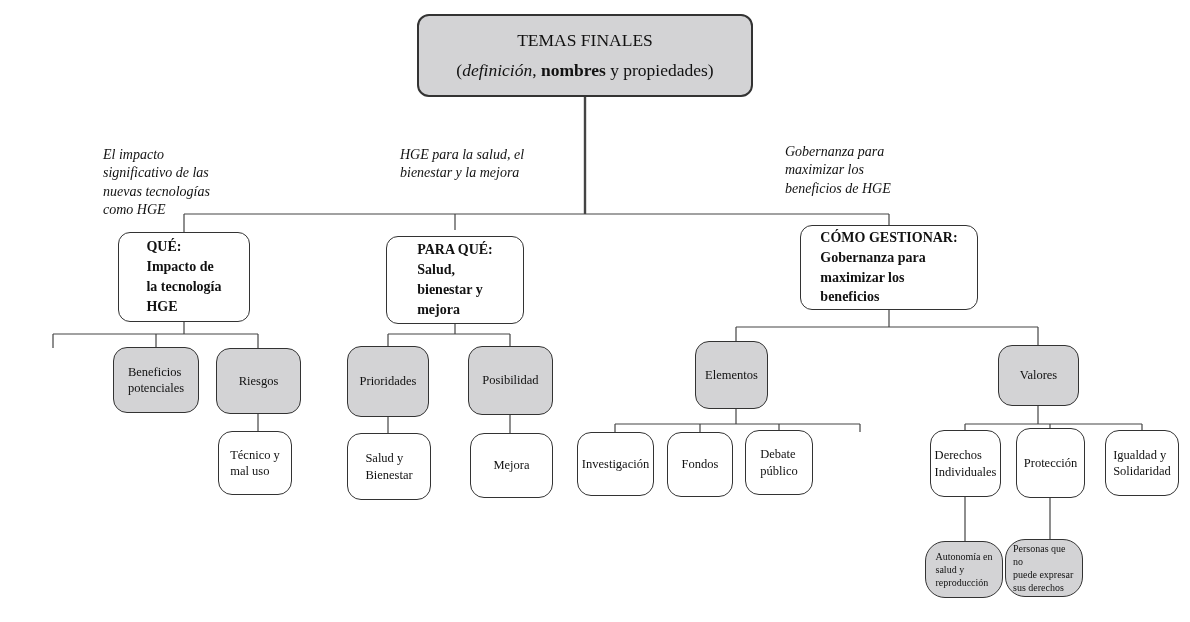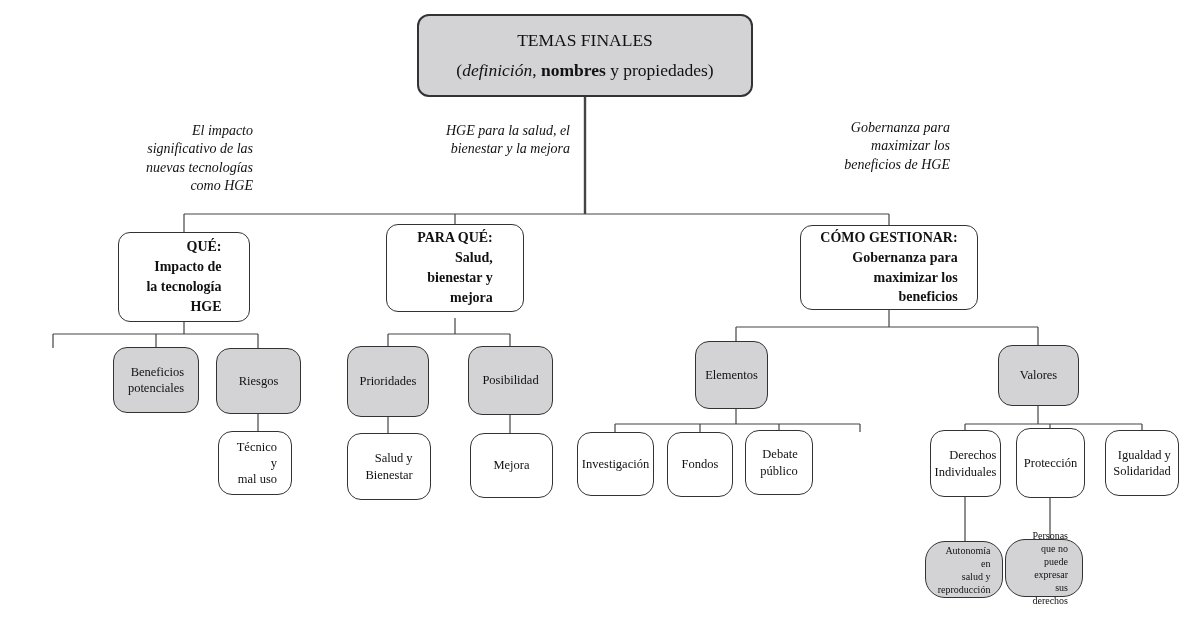--- a/index.html
+++ b/index.html
@@ -17,35 +17,35 @@
     font-family:"Liberation Serif","DejaVu Serif",serif;
     color:var(--text);overflow:hidden;
   }
   #wires{position:absolute;left:0;top:0;width:1190px;height:622px;}
   .node{
     position:absolute;box-sizing:border-box;
     border:1.6px solid var(--box-border);
     border-radius:14px;
     background:var(--box-fill-white);
     display:flex;align-items:center;justify-content:center;
-    text-align:right;white-space:pre-line;
-    font-size:12.5px;line-height:1.3;padding:14px;
+    text-align:left;white-space:pre-line;
+    font-size:12.5px;line-height:1.3;padding:7px;
   }
   .gray{background:var(--box-fill-gray);}
   .root{
     font-size:17.5px;border-radius:12px;border-width:2px;
     flex-direction:column;gap:9px;line-height:1.2;
   }
   .root .it{font-style:italic;}
   .root .b{font-weight:bold;margin-top:16px;}
   .lvl2{font-weight:bold;font-size:14px;border-radius:12px;line-height:1.42;}
   .small{font-size:10px;line-height:1.3;border-radius:20px;}
   .annotation{
     position:absolute;font-style:italic;font-size:14px;
-    text-align:right;white-space:pre-line;line-height:1.32;
+    text-align:left;white-space:pre-line;line-height:1.32;margin-top:24px;
   }
 </style>
 </head>
 <body>
 
 <div id="canvas">
 
   <svg id="wires" viewBox="0 0 1190 622" xmlns="http://www.w3.org/2000/svg">
     <path fill="none" stroke="var(--connector)" stroke-width="2.4" d="M585 97 V214"></path>
     <path fill="none" stroke="var(--connector)" stroke-width="1.2" d="
@@ -74,21 +74,21 @@
   <div class="annotation" style="left:400px;top:122px;width:170px">HGE para la salud, el
 bienestar y la mejora</div>
   <div class="annotation" style="left:785px;top:119px;width:165px">Gobernanza para
 maximizar los
 beneficios de HGE</div>
 
   <div class="node lvl2" style="left:118px;top:232px;width:132px;height:90px">QUÉ:
 Impacto de
 la tecnología
 HGE</div>
-  <div class="node lvl2" style="left:386px;top:224px;width:138px;height:88px">PARA QUÉ:
+  <div class="node lvl2" style="left:386px;top:236px;width:138px;height:88px">PARA QUÉ:
 Salud,
 bienestar y
 mejora</div>
   <div class="node lvl2" style="left:800px;top:225px;width:178px;height:85px">CÓMO GESTIONAR:
 Gobernanza para
 maximizar los
 beneficios</div>
 
   <div class="node gray" style="left:113px;top:347px;width:86px;height:66px">Beneficios
 potenciales</div>

